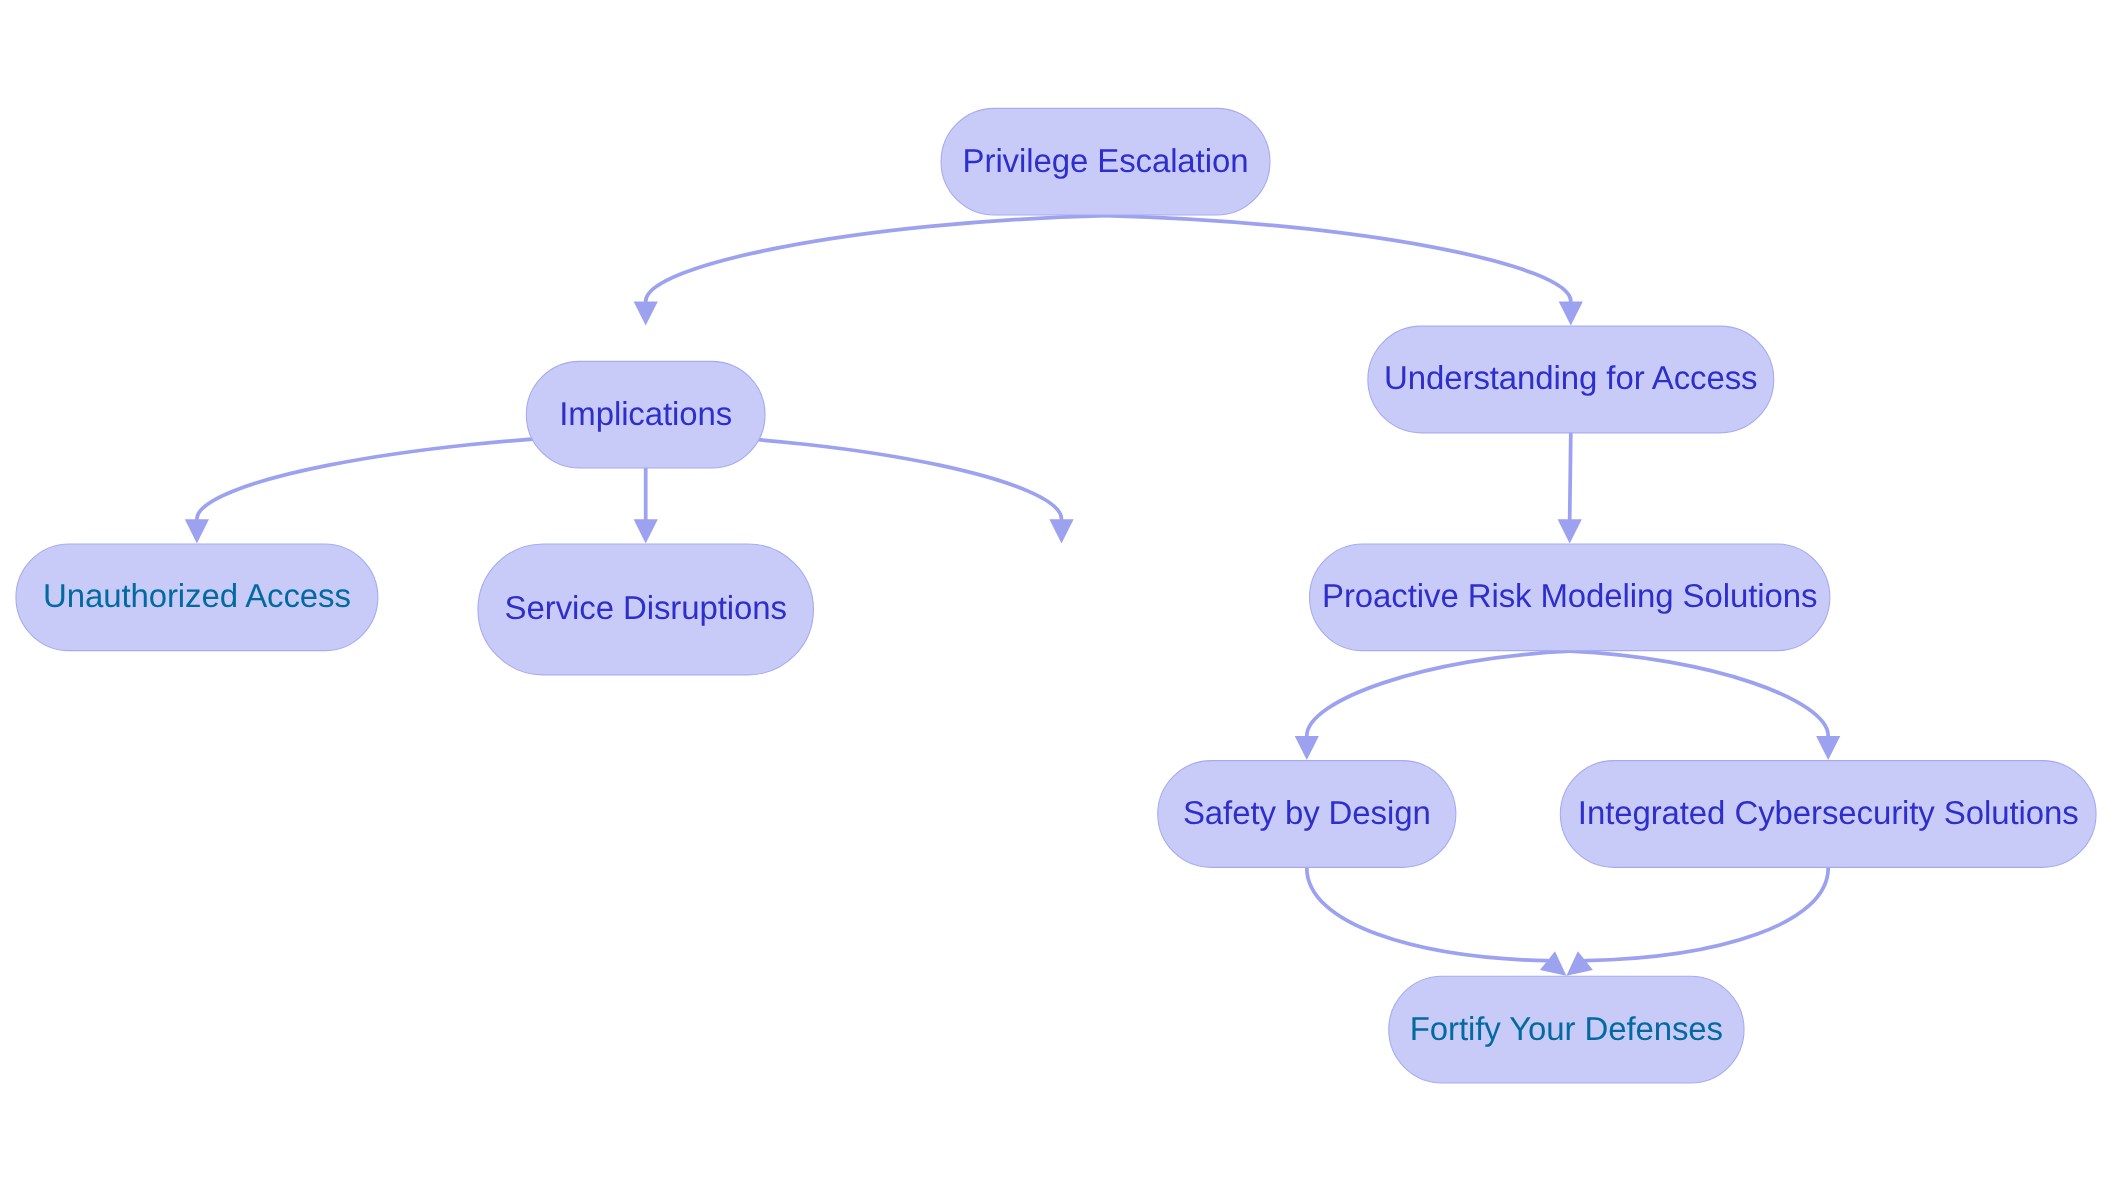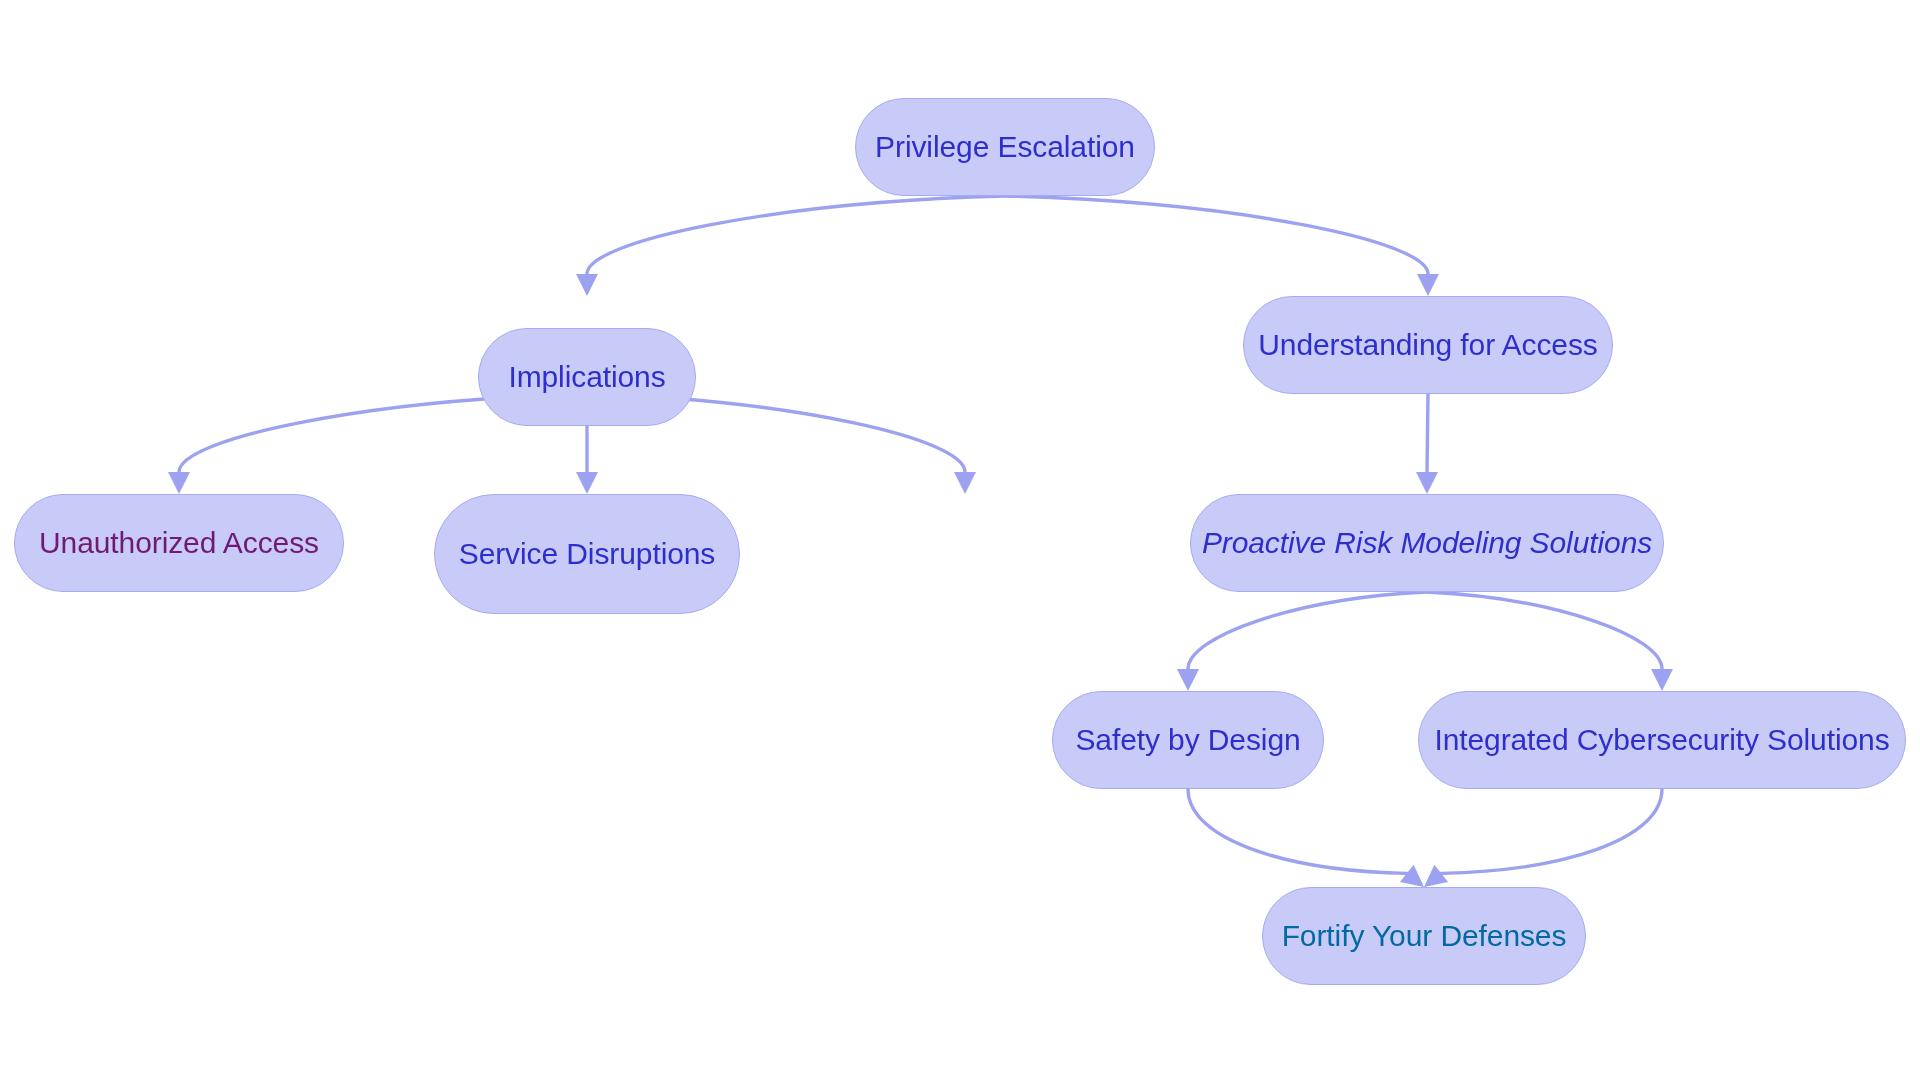--- a/index.html
+++ b/index.html
@@ -83,27 +83,27 @@
 
   <div class="node" style="left: 855px; top: 98px; width: 300px; height: 98px; background: rgb(200, 203, 248); border-color: rgb(166, 171, 240); color: rgb(46, 46, 204);">
     <span class="node-label">Privilege Escalation</span>
   </div>
   <div class="node" style="left: 478px; top: 296px; width: 218px; height: 98px; background: rgb(200, 203, 248); border-color: rgb(166, 171, 240); color: rgb(46, 46, 204); margin-top: 32px;">
     <span class="node-label">Implications</span>
   </div>
   <div class="node" style="left: 1243px; top: 296px; width: 370px; height: 98px; background: rgb(200, 203, 248); border-color: rgb(166, 171, 240); color: rgb(46, 46, 204);">
     <span class="node-label">Understanding for Access</span>
   </div>
-  <div class="node" style="left: 14px; top: 494px; width: 330px; height: 98px; background: rgb(200, 203, 248); border-color: rgb(166, 171, 240); color: #701a75;">
+  <div class="node" style="left: 14px; top: 494px; width: 330px; height: 98px; background: rgb(200, 203, 248); border-color: rgb(166, 171, 240); color: #0369a1;">
     <span class="node-label">Unauthorized Access</span>
   </div>
   <div class="node" style="left: 434px; top: 494px; width: 306px; height: 120px; background: rgb(200, 203, 248); border-color: rgb(166, 171, 240); color: rgb(46, 46, 204);">
     <span class="node-label">Service Disruptions</span>
   </div>
-  <div class="node" style="left: 1190px; top: 494px; width: 474px; height: 98px; background: rgb(200, 203, 248); border-color: rgb(166, 171, 240); color: rgb(46, 46, 204); font-style: italic;">
+  <div class="node" style="left: 1190px; top: 494px; width: 474px; height: 98px; background: rgb(200, 203, 248); border-color: rgb(166, 171, 240); color: rgb(46, 46, 204);">
     <span class="node-label">Proactive Risk Modeling Solutions</span>
   </div>
   <div class="node" style="left: 1052px; top: 691px; width: 272px; height: 98px; background: rgb(200, 203, 248); border-color: rgb(166, 171, 240); color: rgb(46, 46, 204);">
     <span class="node-label">Safety by Design</span>
   </div>
   <div class="node" style="left: 1418px; top: 691px; width: 488px; height: 98px; background: rgb(200, 203, 248); border-color: rgb(166, 171, 240); color: rgb(46, 46, 204);">
     <span class="node-label">Integrated Cybersecurity Solutions</span>
   </div>
   <div class="node" style="left: 1262px; top: 887px; width: 324px; height: 98px; background: rgb(200, 203, 248); border-color: rgb(166, 171, 240); color: #0369a1;">
     <span class="node-label">Fortify Your Defenses</span>

